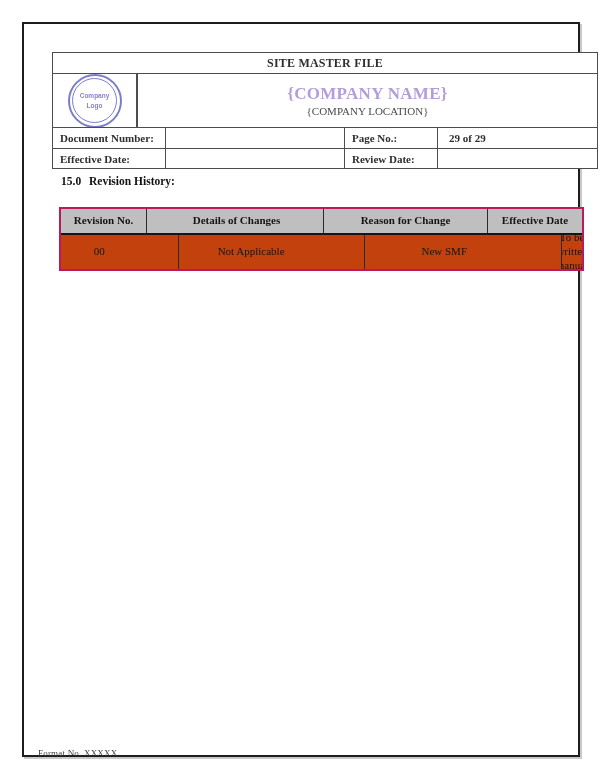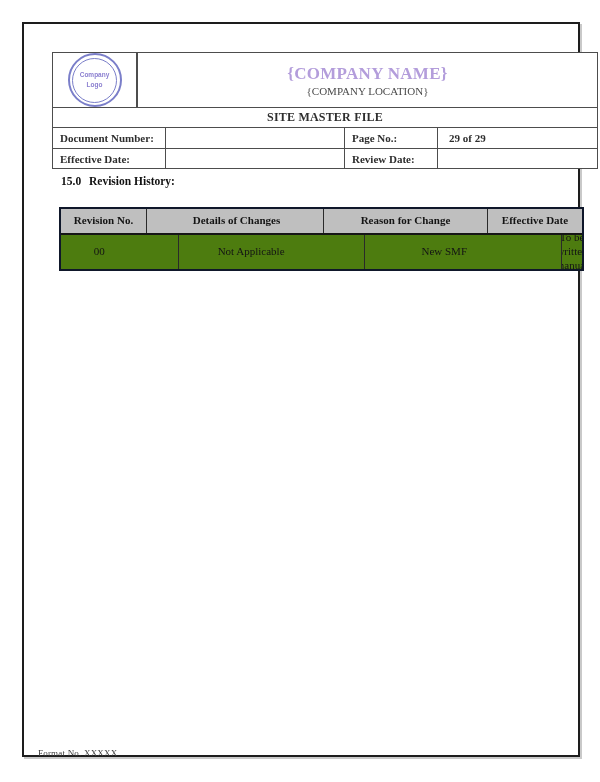--- a/index.html
+++ b/index.html
@@ -70,21 +70,21 @@
   
   .section-heading {
     position:absolute; left:37px; top:151px;
     font-size:11.5px; font-weight:bold; color:#111;
   }
   .sec-num { margin-right:5px; }
 
   
   .rtable {
     position:absolute; left:35px; top:183px; width:525px;
-    border:2px solid #0f172a; background:#4d7c0f;
+    border:2px solid #be185d; background:#c2410c;
   }
   .rrow { display:flex; }
   .rhead {
     height:26px; background:#bfbfbf; border-bottom:2px solid #161616;
   }
   .rdata { height:34px;gap:40px; }
   .rcell {
     display:flex; align-items:center; justify-content:center;
     text-align:center; font-size:11px; color:#141414; overflow:hidden;
     padding:0 10px; line-height:1.25;
@@ -102,37 +102,37 @@
     font-size:9px; color:#3c3c3c; letter-spacing:0.2px;
   }
 </style>
 </head>
 <body>
 
 <div class="page">
   <div class="frame">
 
     <div class="htable">
+      <div class="hrow row2">
+        <span>SITE MASTER FILE</span>
+      </div>
+
       <div class="hrow row1">
         <div class="cell logo-cell">
           <div class="logo-outer">
             <div class="logo-inner">
               <span>Company</span>
               <span>Logo</span>
             </div>
           </div>
         </div>
         <div class="cell company-cell">
           <div class="company-name">{COMPANY NAME}</div>
           <div class="company-location">{COMPANY LOCATION}</div>
         </div>
-      </div>
-
-      <div class="hrow row2">
-        <span>SITE MASTER FILE</span>
       </div>
 
       <div class="hrow row3">
         <div class="cell c1 lbl">Document Number:</div>
         <div class="cell c2 val"></div>
         <div class="cell c3 lbl">Page No.:</div>
         <div class="cell c4 val bold">29 of 29</div>
       </div>
 
       <div class="hrow row4">

